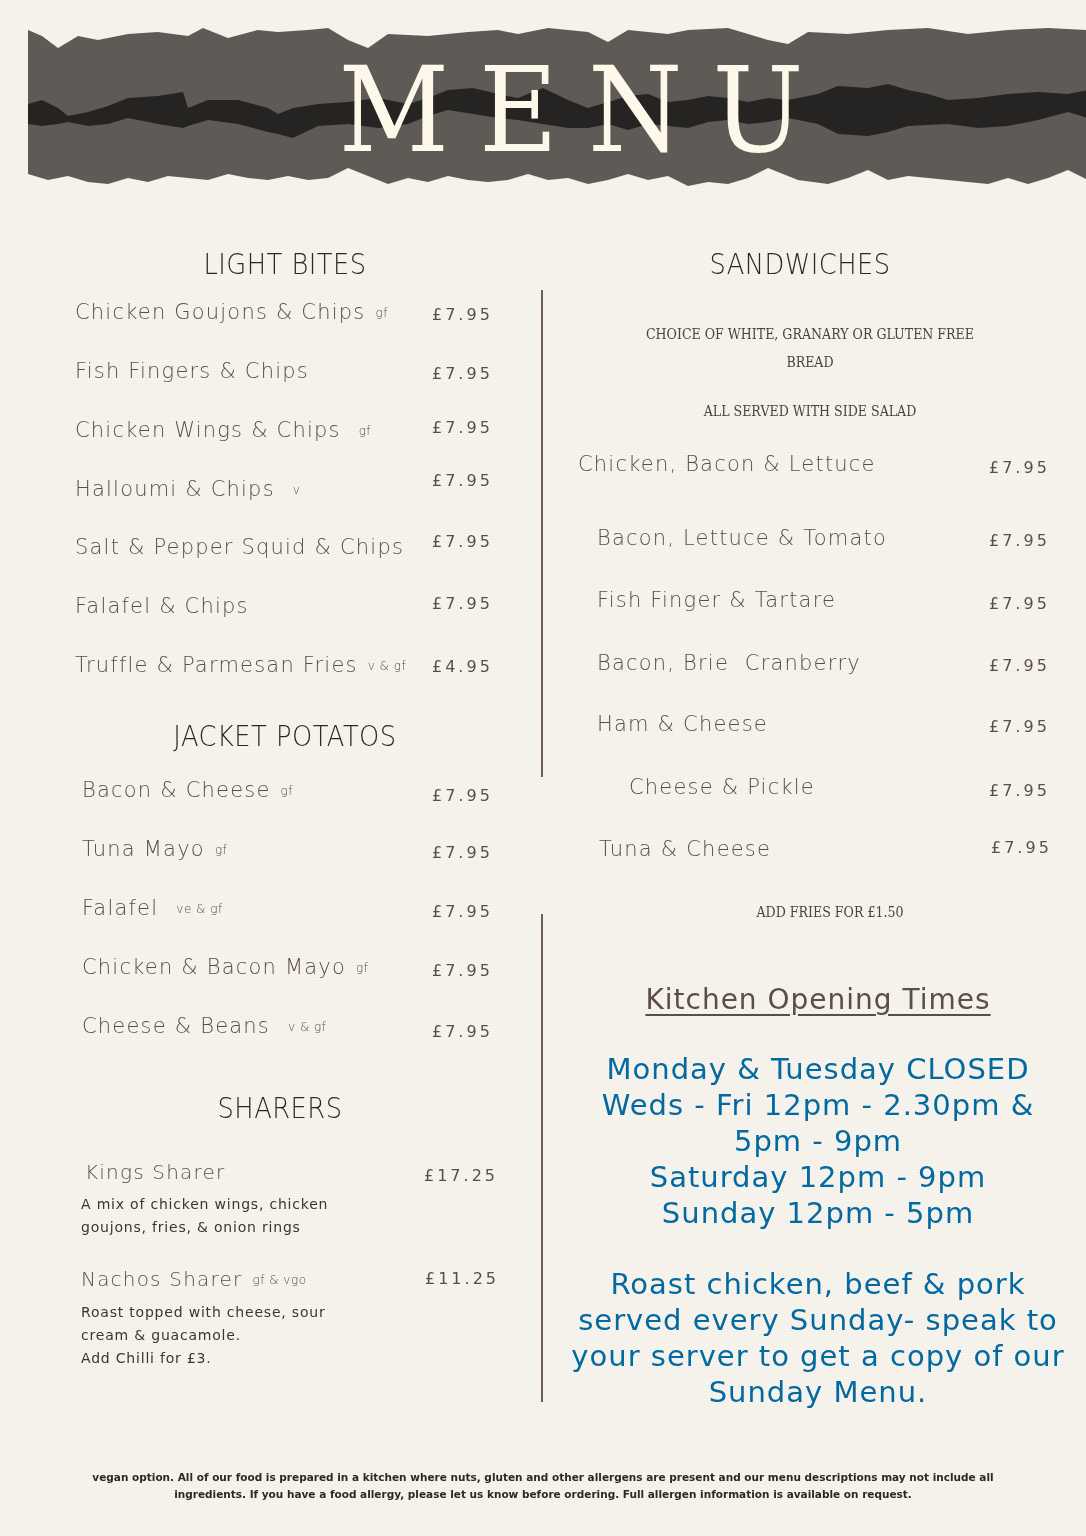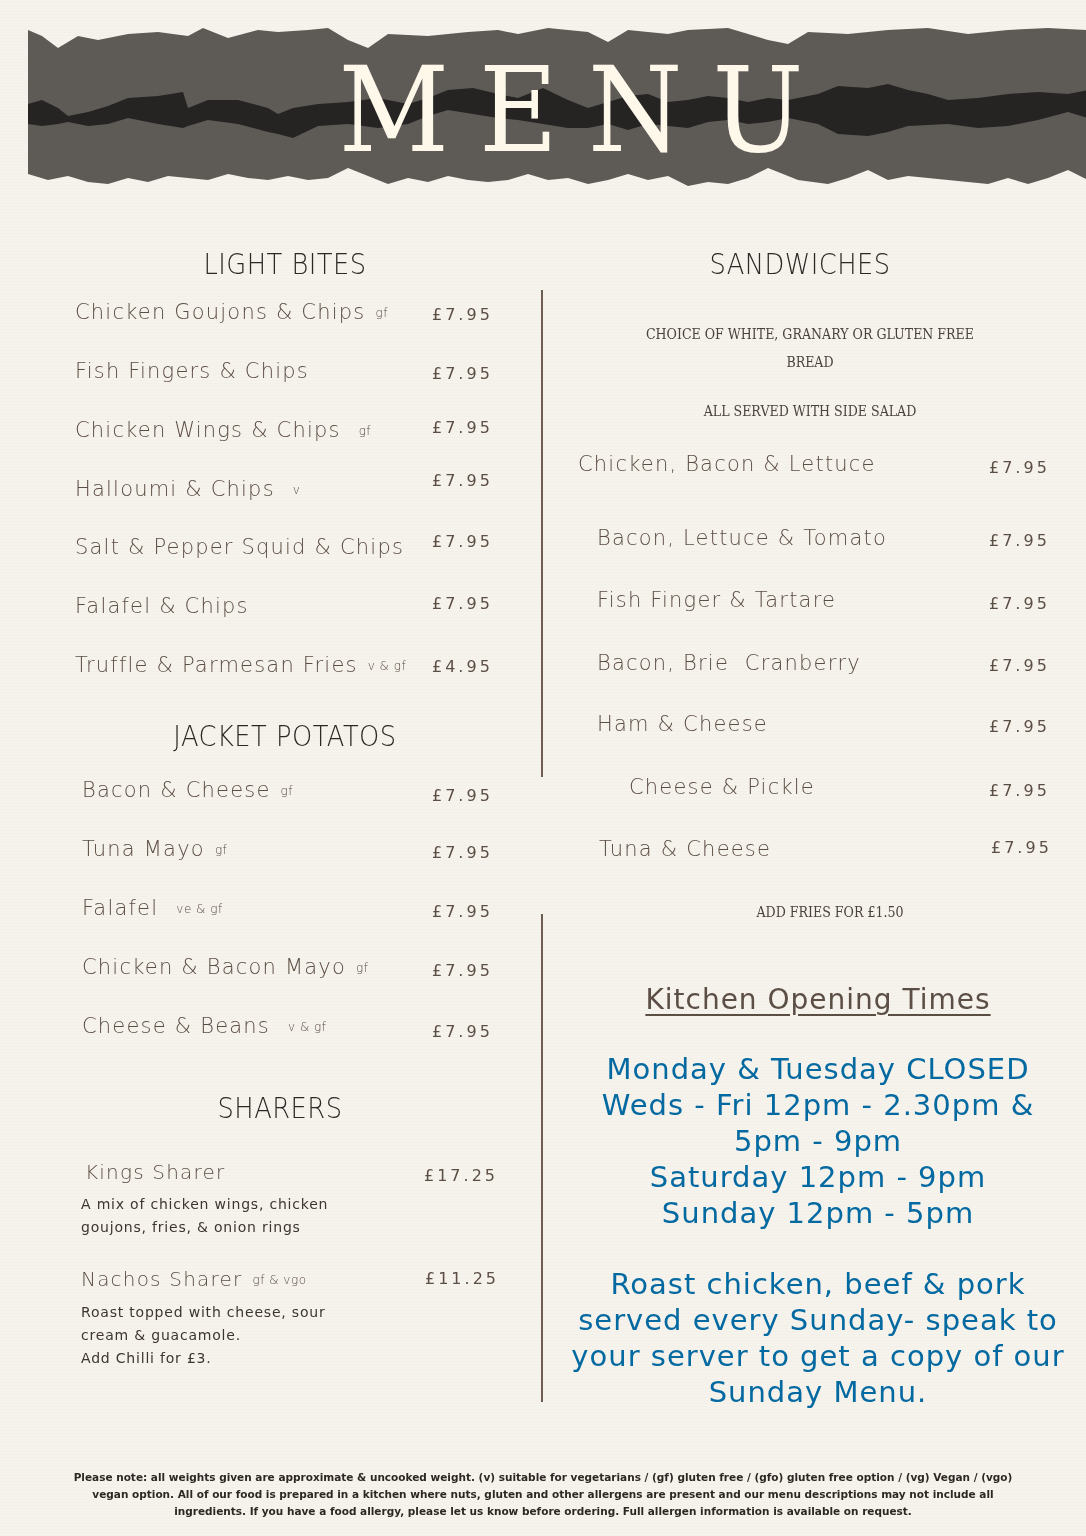--- a/index.html
+++ b/index.html
@@ -145,16 +145,15 @@
   <div>Sunday 12pm - 5pm</div>
 </div>
 <div class="abs hours" style="left:568px; top:1266px; width:500px;">
   <div>Roast chicken, beef &amp; pork</div>
   <div>served every Sunday- speak to</div>
   <div>your server to get a copy of our</div>
   <div>Sunday Menu.</div>
 </div>
 
 <div class="abs footer" style="left:40px; top:1469px; width:1006px;">
-  <div>Please note: all weights given are approximate &amp; uncooked weight. (v) suitable for vegetarians / (gf) gluten free / (gfo) gluten free option / (vg) Vegan / (vgo)</div>
   <div>vegan option. All of our food is prepared in a kitchen where nuts, gluten and other allergens are present and our menu descriptions may not include all</div>
   <div>ingredients. If you have a food allergy, please let us know before ordering. Full allergen information is available on request.</div>
 </div>
 
 </body></html>

